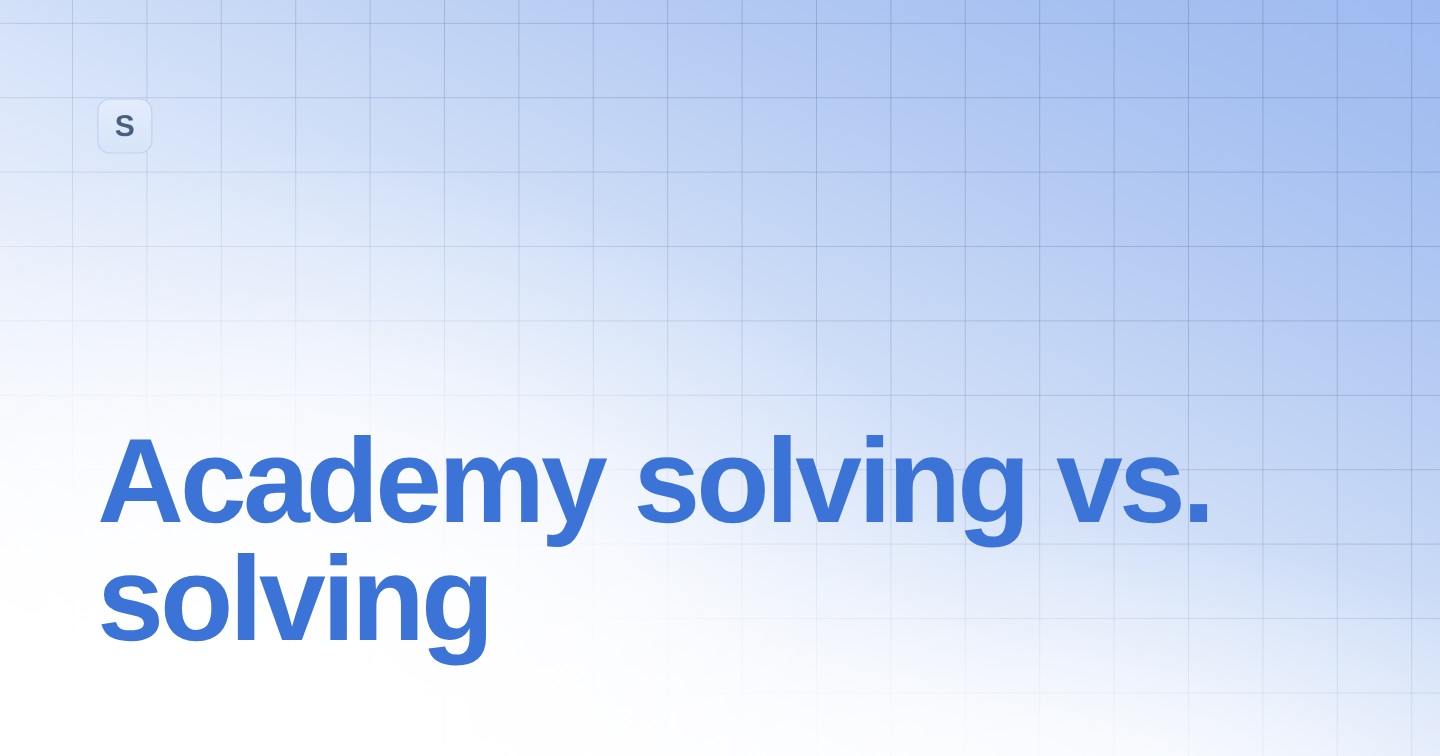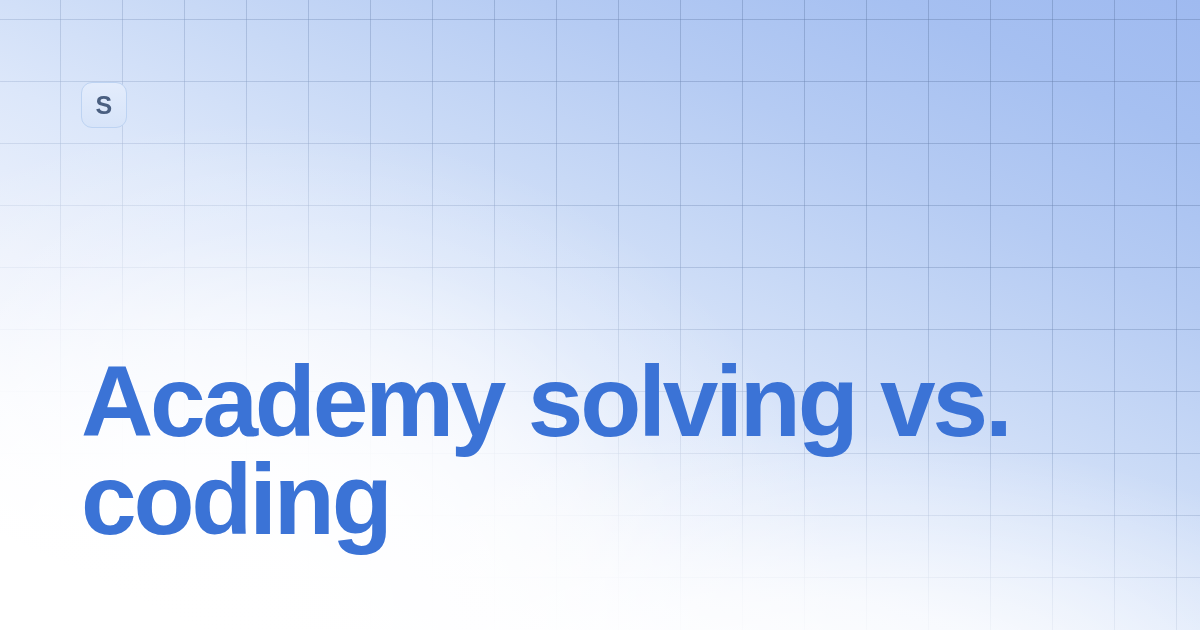--- a/index.html
+++ b/index.html
@@ -167,16 +167,16 @@
   <div class="bg-grid"></div>
   <div class="bg-glow"></div>
   <div class="bg-glow-2"></div>
 
   <div class="content">
 
     <div class="brand">
       <div class="brand-badge">S</div>
     </div>
 
-    <div class="headline"><span>Academy solving vs.</span> <span>coding</span></div>
+    <div class="headline"><span>Academy solving vs.</span> <span>solving</span></div>
 
   </div>
 </div>
 
 </body></html>

